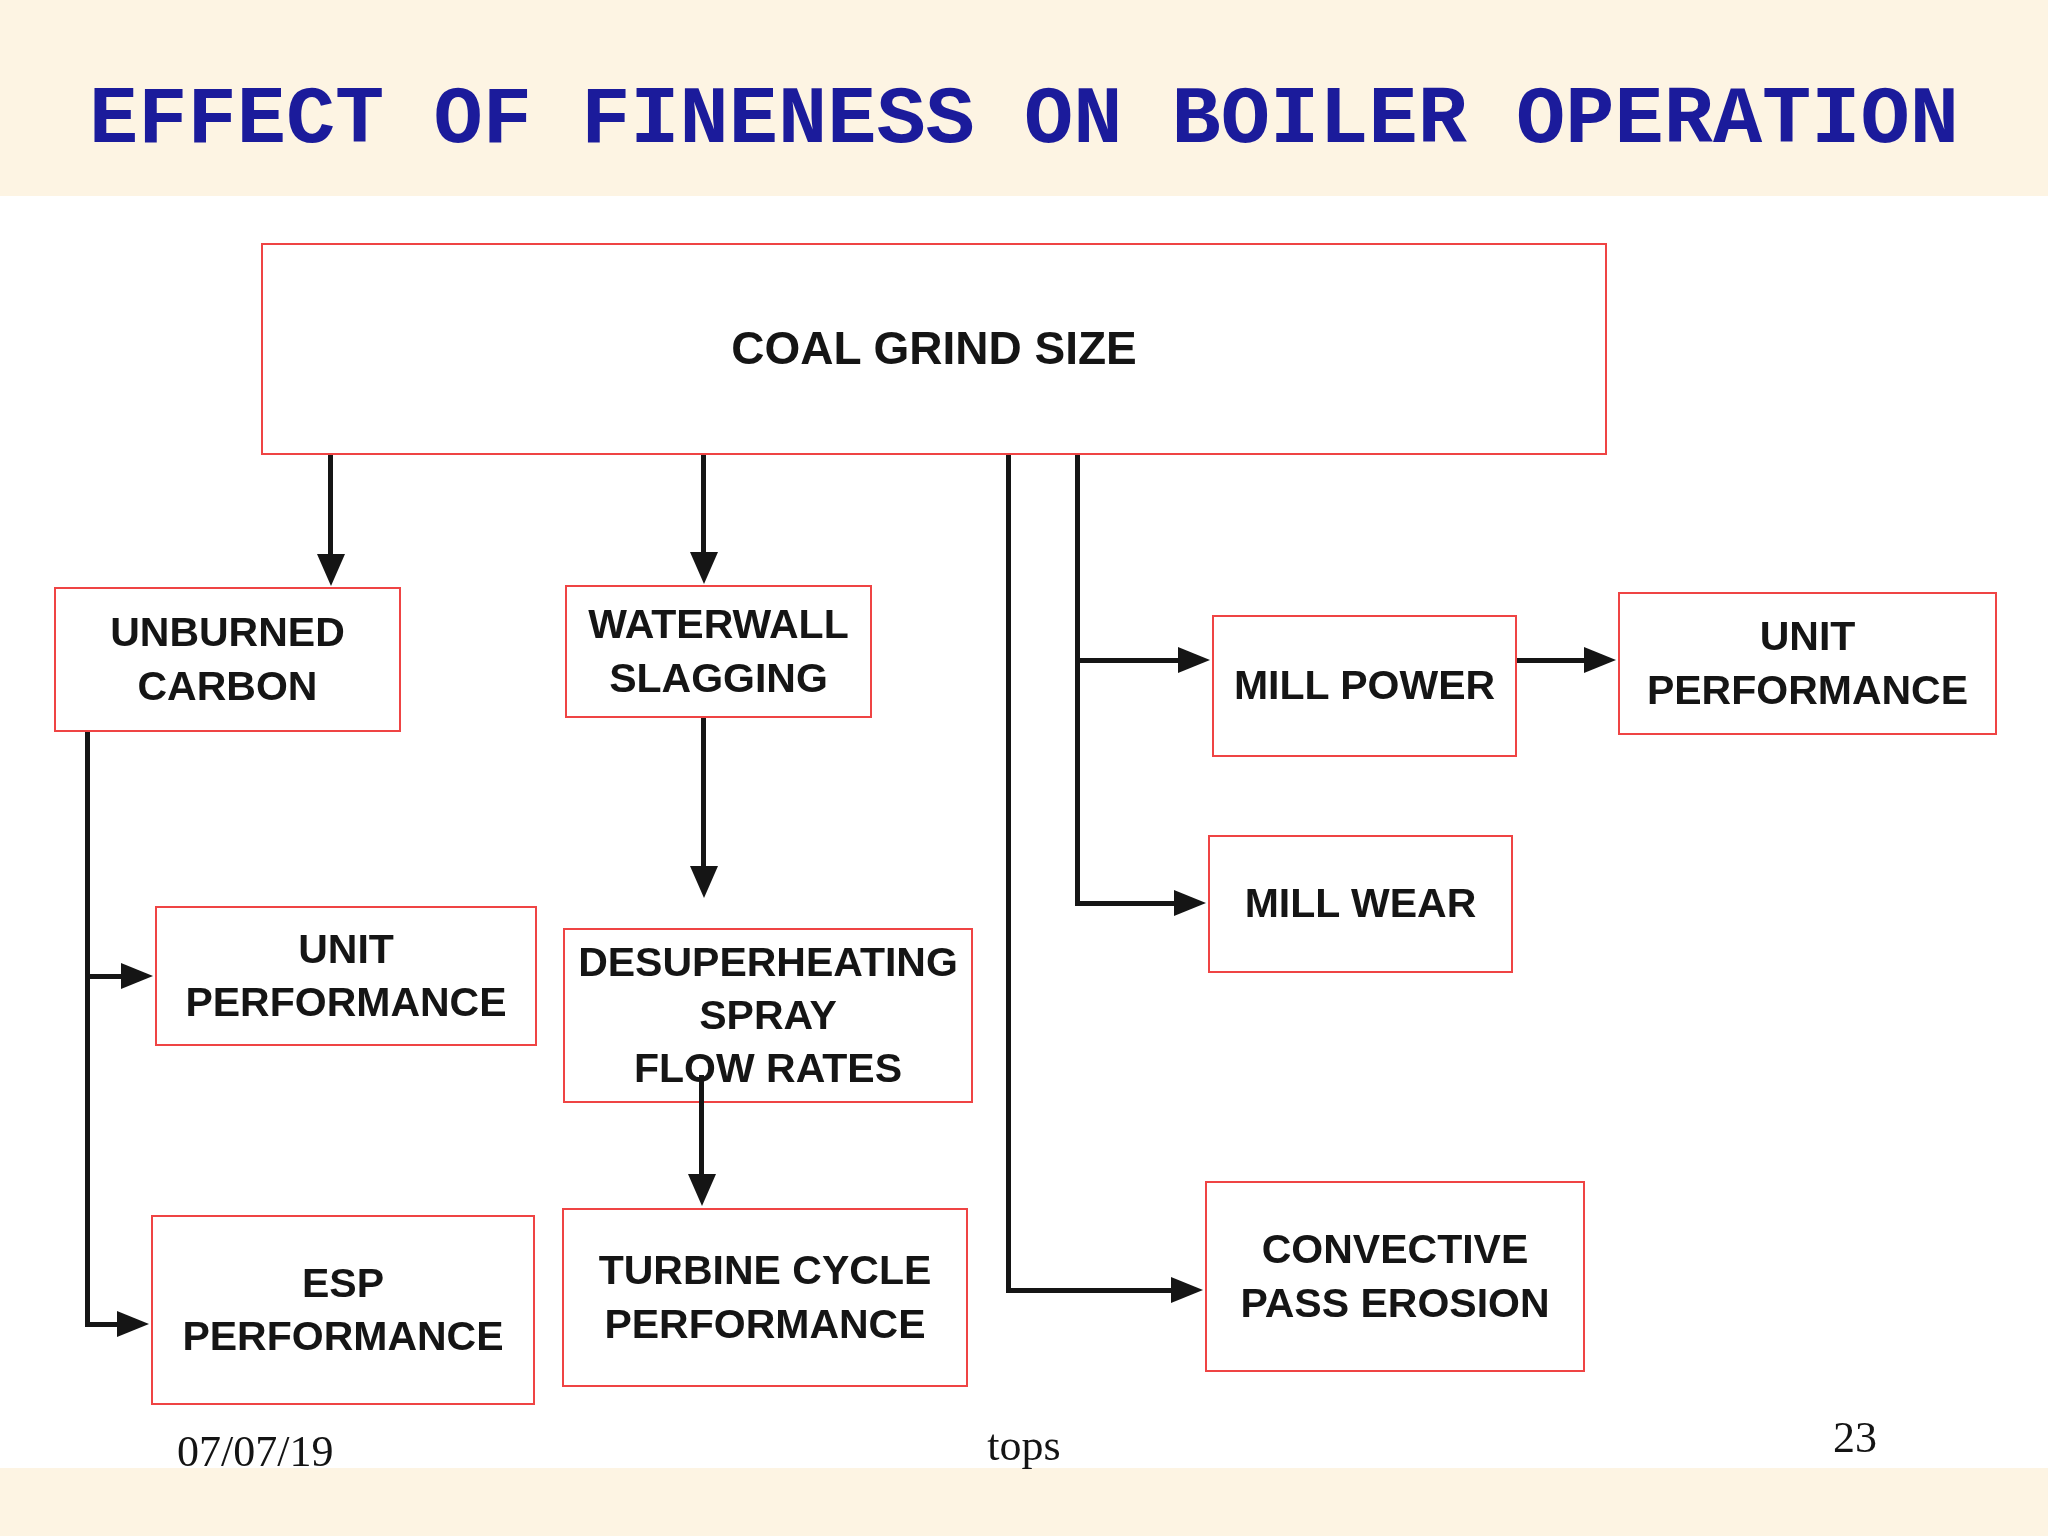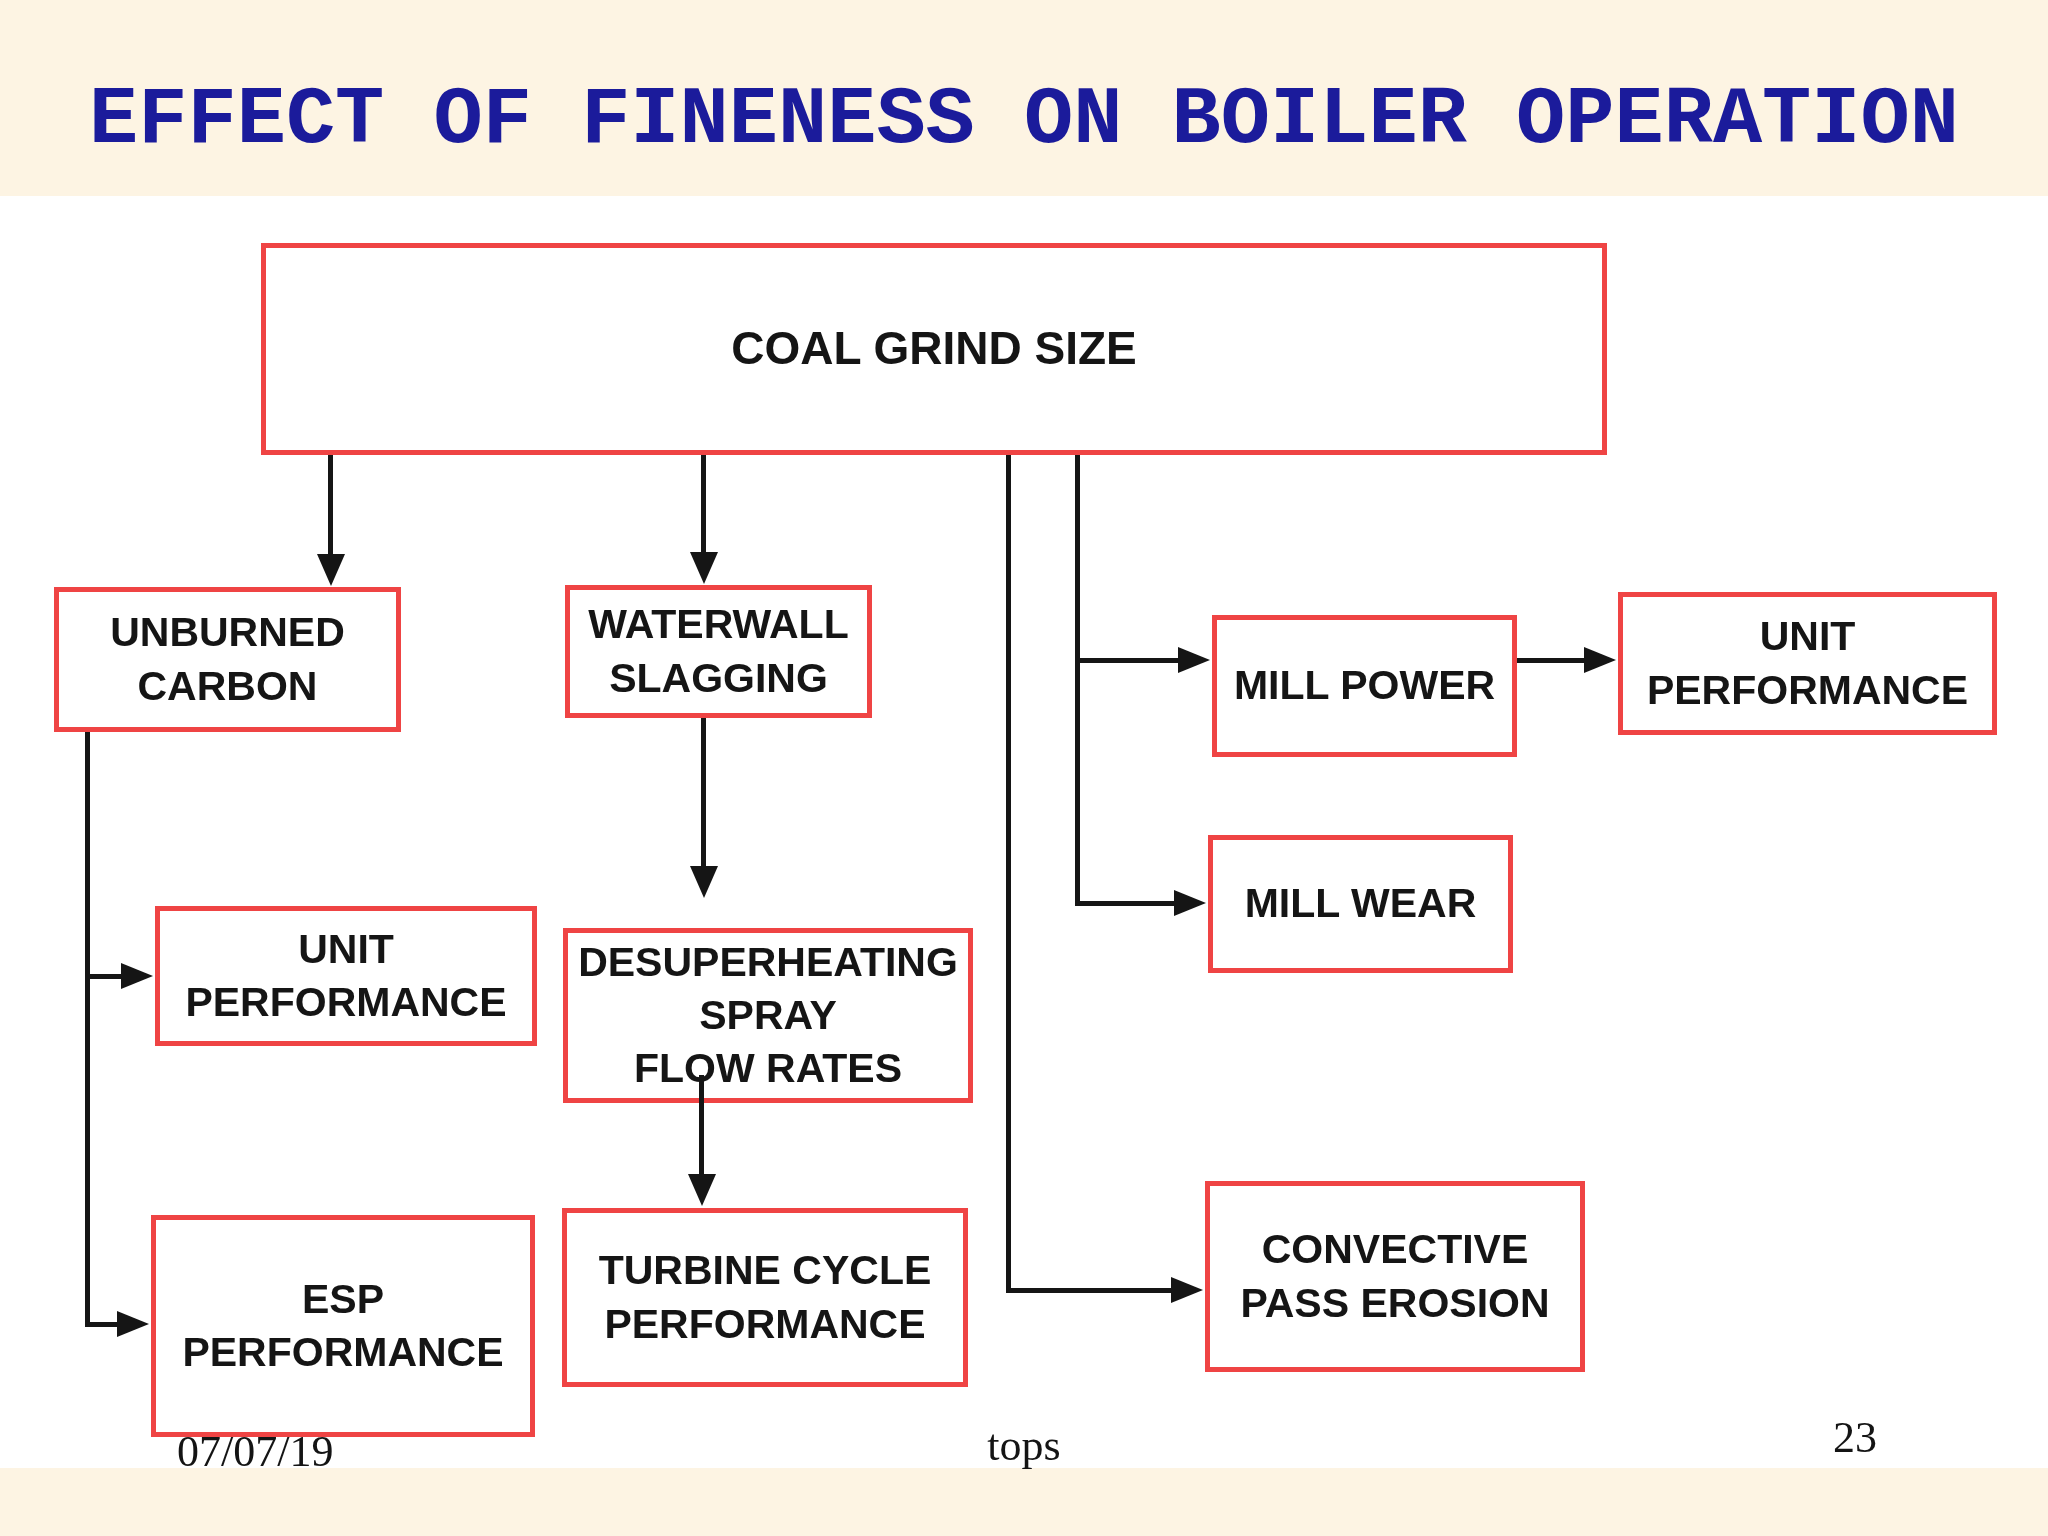--- a/index.html
+++ b/index.html
@@ -26,21 +26,21 @@
     font-weight: bold;
     letter-spacing: 0px;
     color: #1b1b9b;
     line-height: 1.0;
     white-space: nowrap;
     font-family: Liberation Mono, monospace;
   }
   .node {
     position: absolute;
     background: #ffffff;
-    border: 5px solid #ef4444;
+    border: 2px solid #ef4444;
     display: flex;
     align-items: center;
     justify-content: center;
     text-align: center;
     color: #151515;
     font-weight: bold;
     box-sizing: border-box;
   }
   .node-label {
     white-space: pre-line;
@@ -74,21 +74,21 @@
 
   
   #n-coal        { left: 261px;  top: 243px;  width: 1346px; height: 212px; font-size: 46px; }
   #n-unburned    { left: 54px;   top: 587px;  width: 347px;  height: 145px; font-size: 41px; }
   #n-waterwall   { left: 565px;  top: 585px;  width: 307px;  height: 133px; font-size: 41px; }
   #n-millpower   { left: 1212px; top: 591px;  width: 305px;  height: 142px; font-size: 41px; margin-top: 24px; }
   #n-unitperf-r  { left: 1618px; top: 592px;  width: 379px;  height: 143px; font-size: 41px; }
   #n-millwear    { left: 1208px; top: 835px;  width: 305px;  height: 138px; font-size: 41px; }
   #n-unitperf-l  { left: 155px;  top: 906px;  width: 382px;  height: 140px; font-size: 41px; }
   #n-desuper     { left: 563px;  top: 928px;  width: 410px;  height: 175px; font-size: 41px; }
-  #n-esp         { left: 151px;  top: 1215px; width: 384px;  height: 222px; font-size: 41px; }
+  #n-esp         { left: 151px;  top: 1215px; width: 384px;  height: 190px; font-size: 41px; }
   #n-turbine     { left: 562px;  top: 1208px; width: 406px;  height: 179px; font-size: 41px; }
   #n-convective  { left: 1205px; top: 1181px; width: 380px;  height: 191px; font-size: 41px; }
 
   
   #l-coal-unburned   { left: 328px;  top: 455px;  width: 5px;   height: 103px; }
   #a-unburned        { left: 317px;  top: 554px; }
   #l-coal-waterwall  { left: 701px;  top: 455px;  width: 5px;   height: 101px; }
   #a-waterwall       { left: 690px;  top: 552px; }
   #l-coal-mills      { left: 1075px; top: 455px;  width: 5px;   height: 451px; }
   #l-br-millpower    { left: 1075px; top: 658px;  width: 105px; height: 5px; }

